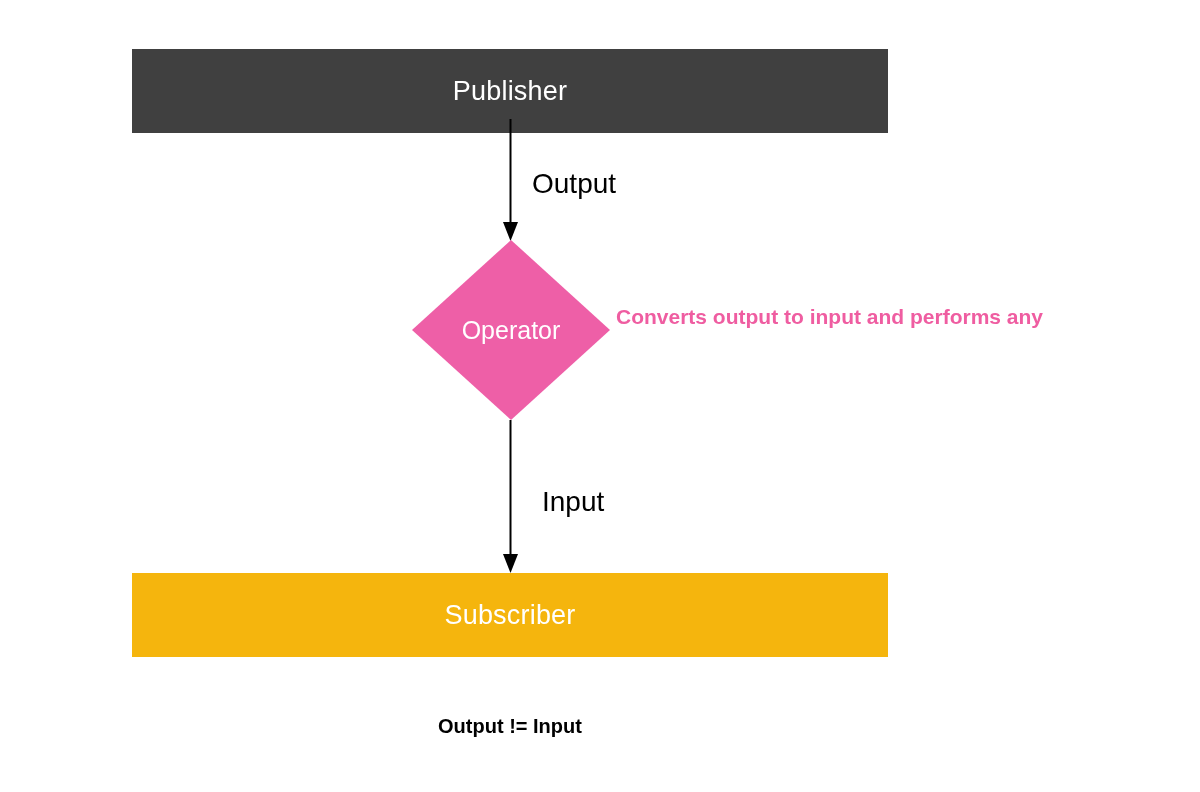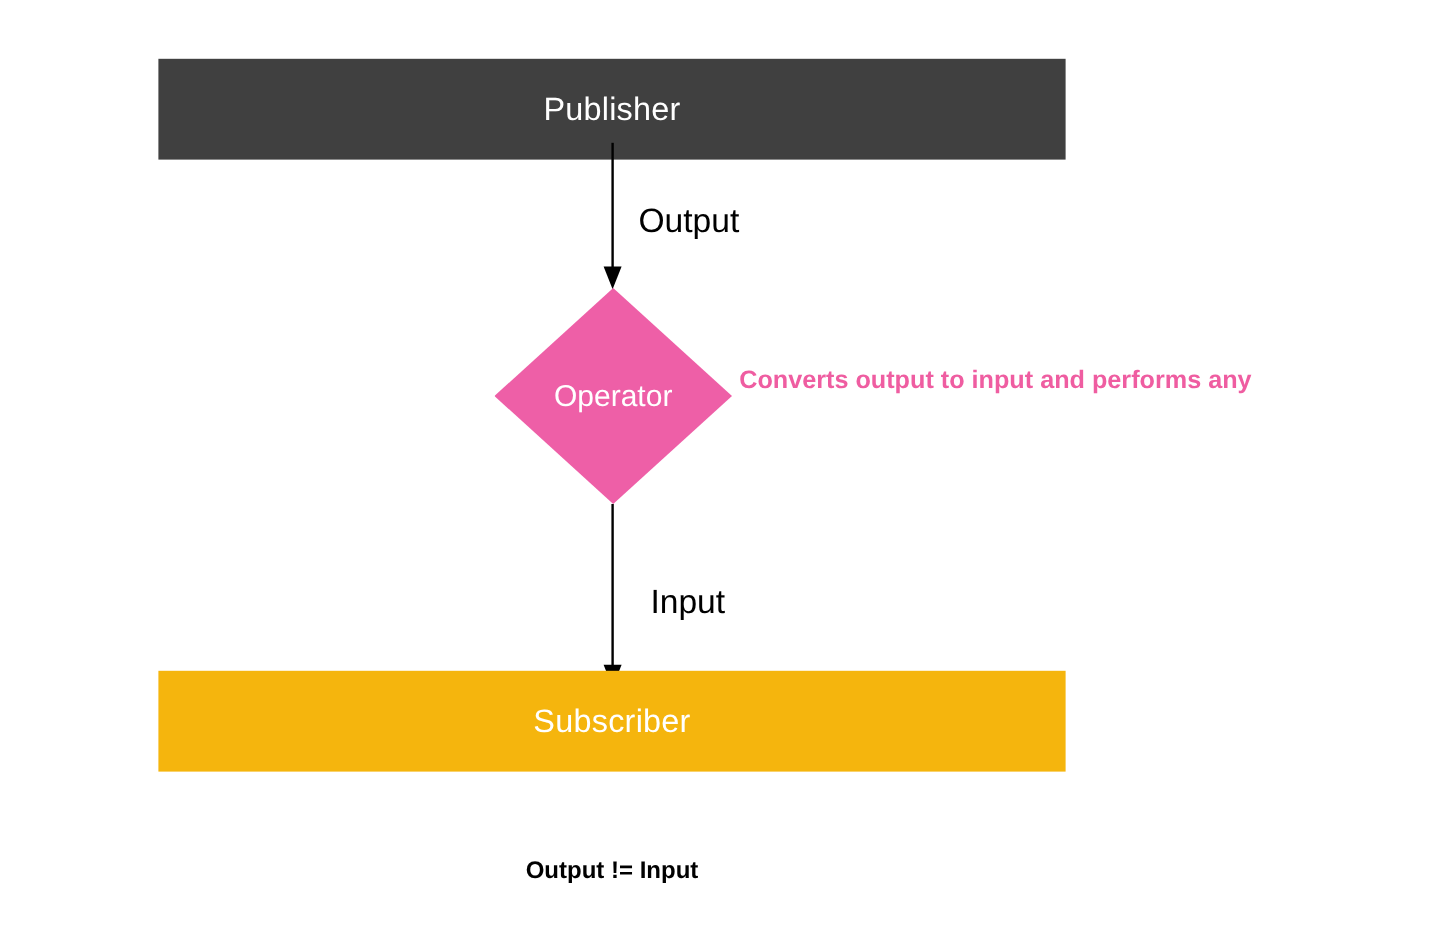--- a/index.html
+++ b/index.html
@@ -40,21 +40,21 @@
   #publisher-box {
     left: 132px;
     top: 49px;
     width: 756px;
     height: 84px;
     background: #404040;
   }
 
   #subscriber-box {
     left: 132px;
-    top: 559px;
+    top: 573px;
     width: 756px;
     height: 84px;
     background: #f5b50d;
   }
 
   
   #operator-diamond {
     position: absolute;
     left: 412px;
     top: 240px;

